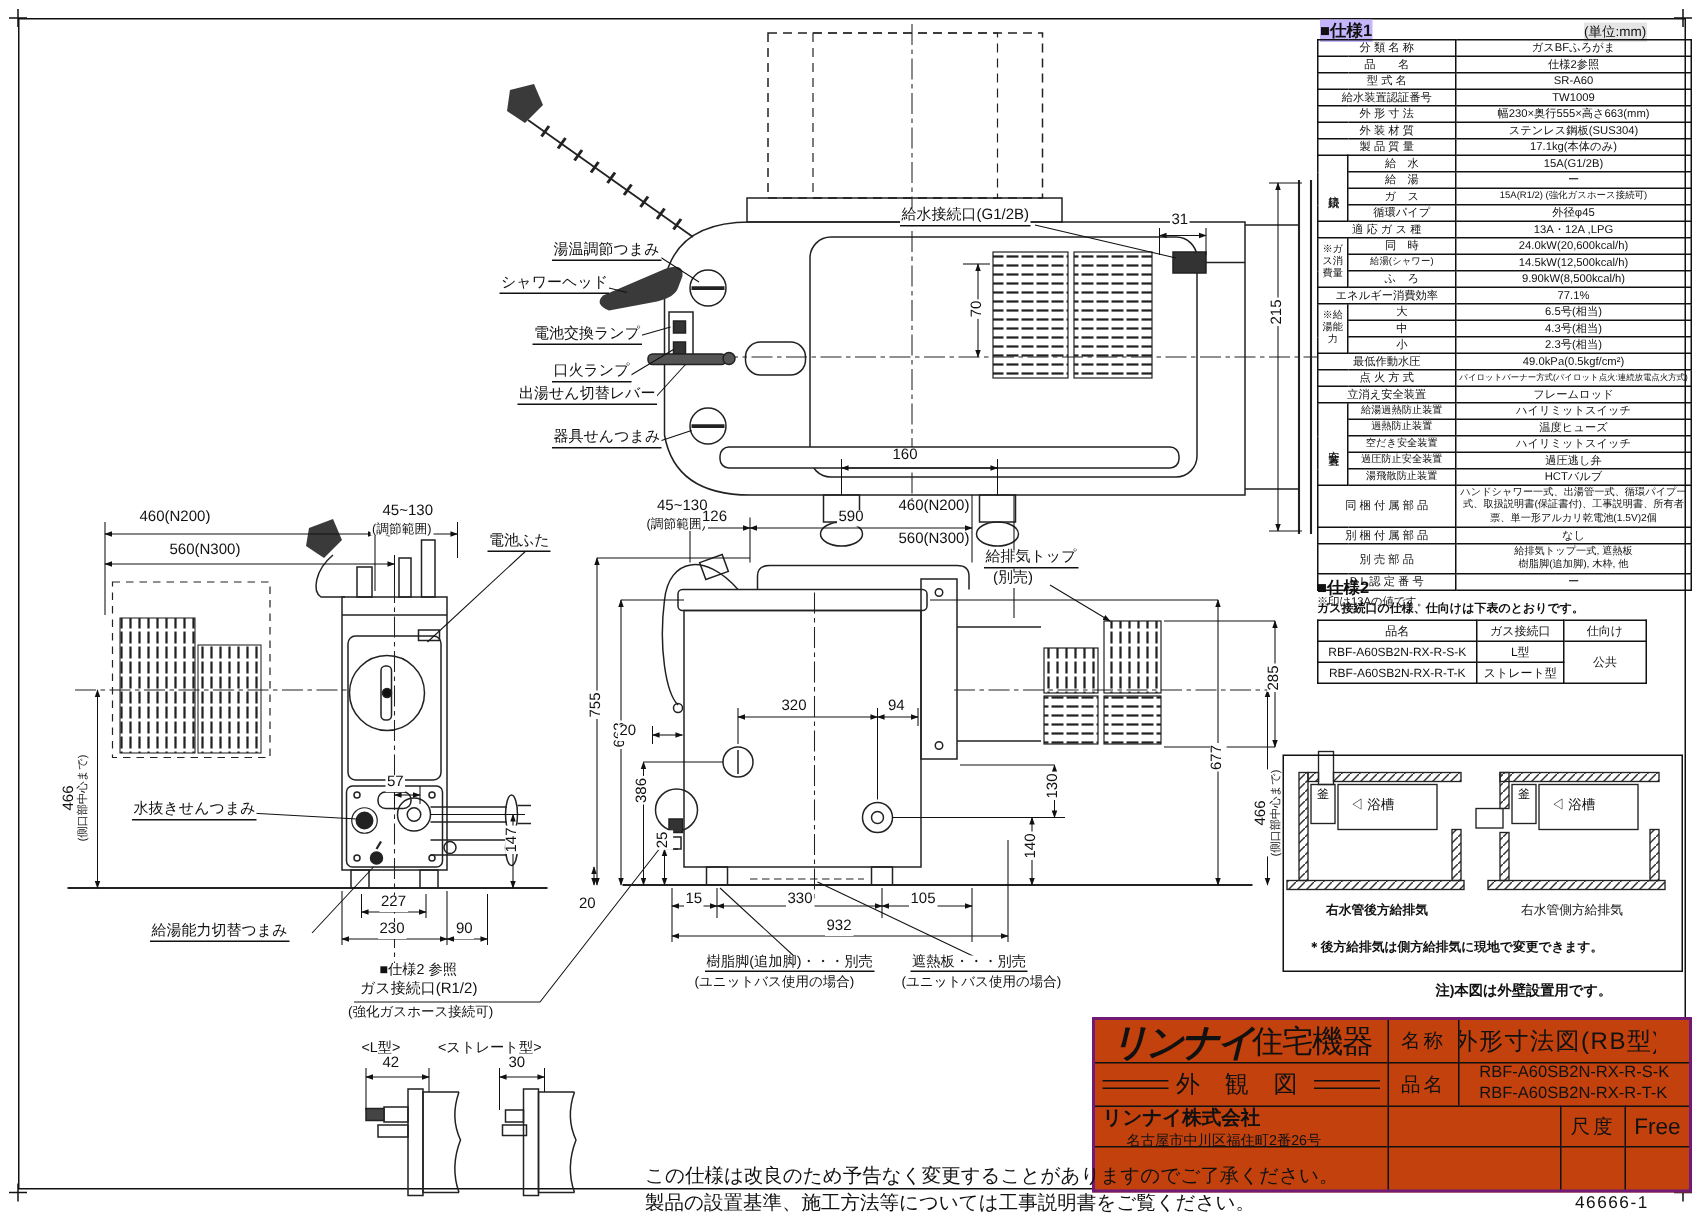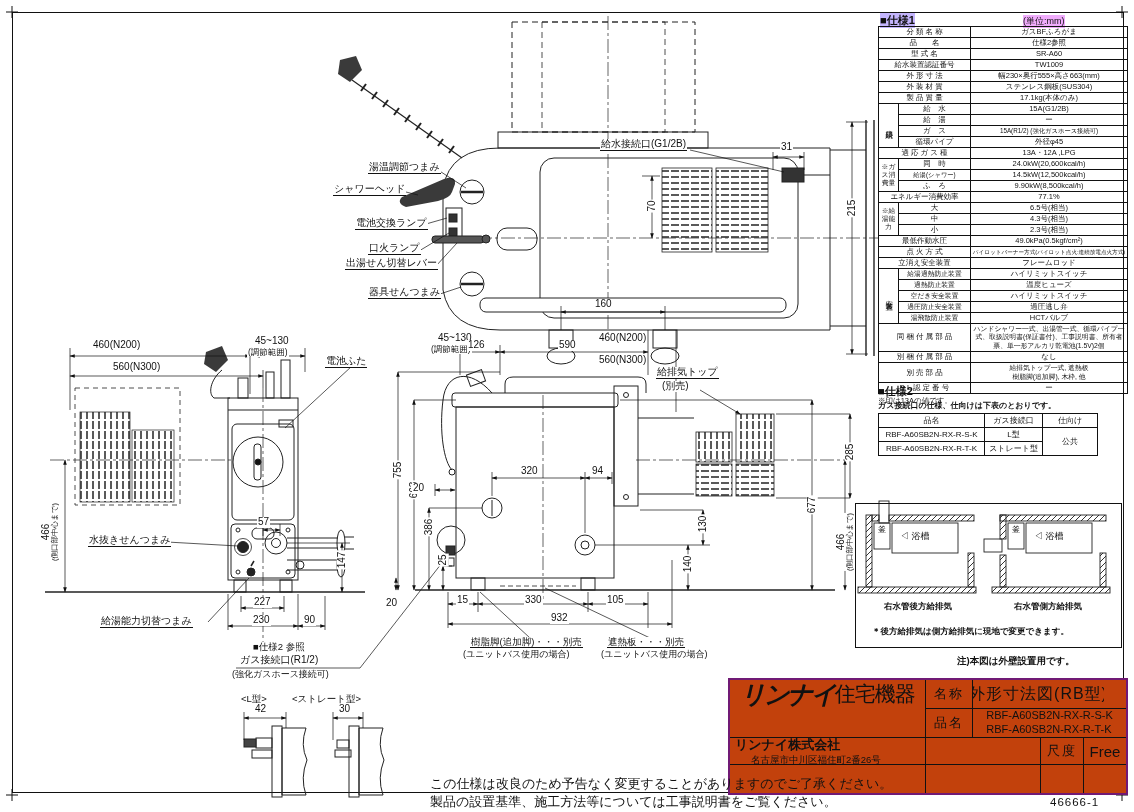--- a/index.html
+++ b/index.html
@@ -10,21 +10,21 @@
   .lb,.dm{position:absolute;font-size:10px;line-height:1.05;white-space:nowrap;background:#fff;padding:0 1px}
   .cl{border-bottom:1px solid #111}
   .cc{transform:translate(-50%,-50%) rotate(-90deg);transform-origin:center}
   .rotblk{position:absolute;transform:translate(-50%,-50%) rotate(-90deg);text-align:center;line-height:1.1;background:#fff;white-space:nowrap}
   .rotblk .big{font-size:10px;display:block}
   .rotblk .sml{font-size:7.5px;display:block}
   .xs{font-size:7.5px}
   
   .specwrap{position:absolute;left:878px;top:26px;width:275px}
   .spec-title{font-size:11px;font-weight:bold;position:absolute;left:880px;top:13px;background:#c4b5fd}
-  .unit-note{font-size:9px;position:absolute;left:1023px;top:15px;background:#f0abfc}
+  .unit-note{font-size:9px;position:absolute;left:1056px;top:15px;background:#e5e5e5}
   table.spec{border-collapse:collapse;table-layout:fixed;width:250px}
   table.spec td{border:1px solid #111;font-size:7.5px;line-height:1.15;height:10px;padding:0 1px;text-align:center;overflow:hidden;word-break:break-all}
   table.spec td.lab{font-size:7.5px}
   table.spec td.grp{font-size:6.8px;padding:0}
   table.spec td.vert{writing-mode:vertical-rl;text-orientation:upright;font-size:7.5px;letter-spacing:1px;padding:0}
   table.spec td.tiny{font-size:5.6px}
   table.spec td.multi{font-size:6.8px;line-height:1.25;text-align:center;padding:1px 2px}
   .foot{font-size:7.5px;margin-top:2px}
   .spec2wrap{position:absolute;left:878px;top:384px;width:250px}
   .spec2wrap .t{font-size:11px;font-weight:bold}
@@ -598,34 +598,39 @@
     </tbody>
       </table>
   </div>
 
   <div class="instbox"></div>
   <span class="inote" style="left:878px;top:524px;font-size:8px">釜</span>
   <span class="inote" style="left:900px;top:530px;font-size:9px">◁ 浴槽</span>
   <span class="inote" style="left:1012px;top:524px;font-size:8px">釜</span>
   <span class="inote" style="left:1034px;top:530px;font-size:9px">◁ 浴槽</span>
   <span class="inote" style="left:884px;top:601px;font-weight:bold">右水管後方給排気</span>
-  <span class="inote" style="left:1014px;top:601px;font-weight:bold">右水管側方給排気</span>
+  <span class="inote" style="left:1014px;top:601px;font-weight:normal">右水管側方給排気</span>
   <span class="inote" style="left:872px;top:626px;font-weight:bold">＊後方給排気は側方給排気に現地で変更できます。</span>
   <span class="lb" style="left:956px;top:656px;font-size:9.5px;font-weight:bold">注)本図は外壁設置用です。</span>
 
   <div class="tblock">
     <div class="tb" style="left:0;top:0;width:195px;height:28px">
       <span class="brand1">リンナイ</span>
         <span class="brand2">住宅機器</span>
     </div>
     <div class="tb bl" style="left:195px;top:0;width:47px;height:28px">
       <span class="lblsm">名称</span>
     </div>
     <div class="tb bl" style="left:242px;top:0;width:132px;height:28px">
       <span class="nameval">外形寸法図(RB型)</span>
+    </div>
+    <div class="tb bt" style="left:0;top:28;width:195px;height:29px;top:28px">
+      <div class="dline"></div>
+      <span class="gaikan">外 観 図</span>
+      <div class="dline"></div>
     </div>
     <div class="tb bl bt" style="left:195px;top:28px;width:47px;height:29px">
       <span class="lblsm">品名</span>
     </div>
     <div class="tb bl bt" style="left:242px;top:28px;width:154px;height:29px">
       <div class="models">
         <span style="display:block">RBF-A60SB2N-RX-R-S-K</span>
         <span style="display:block">RBF-A60SB2N-RX-R-T-K</span>
       </div>
     </div>

